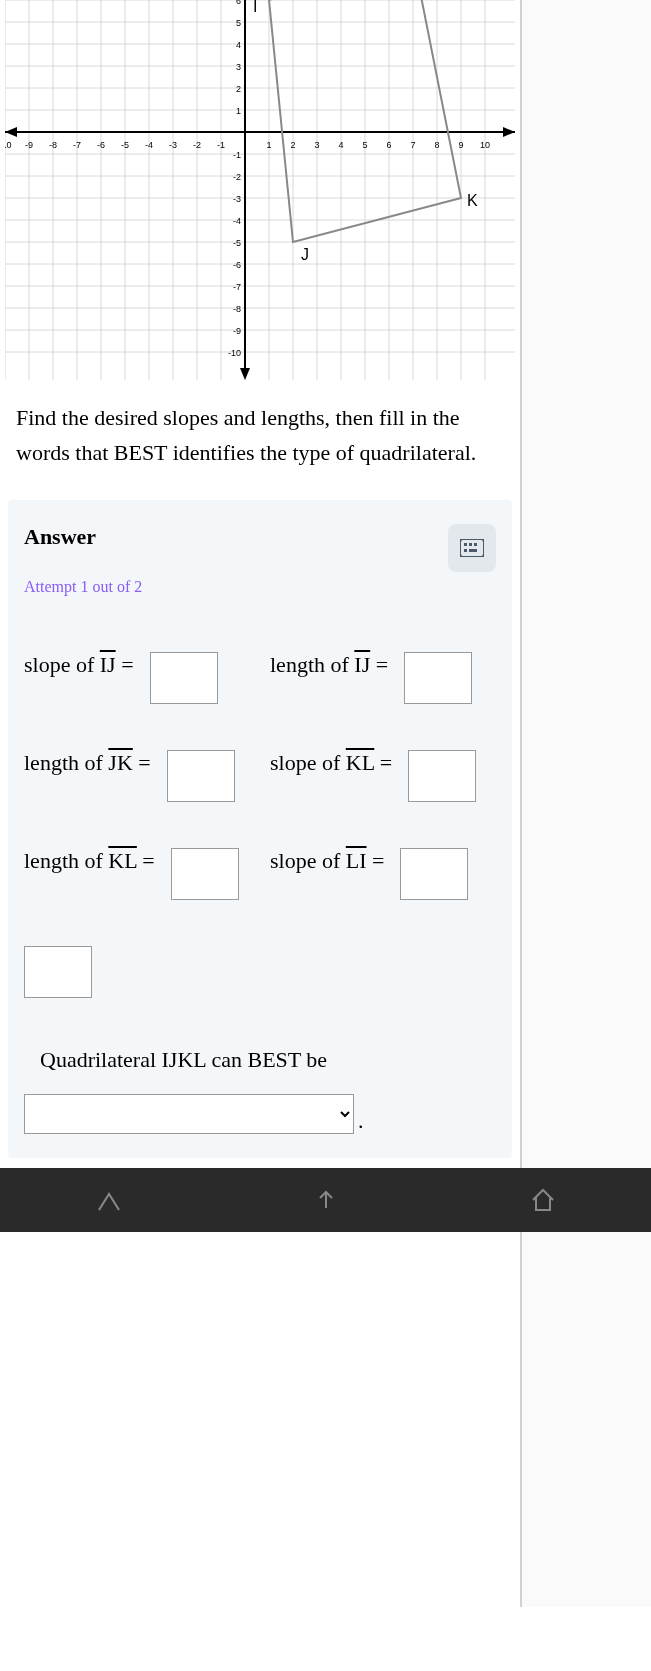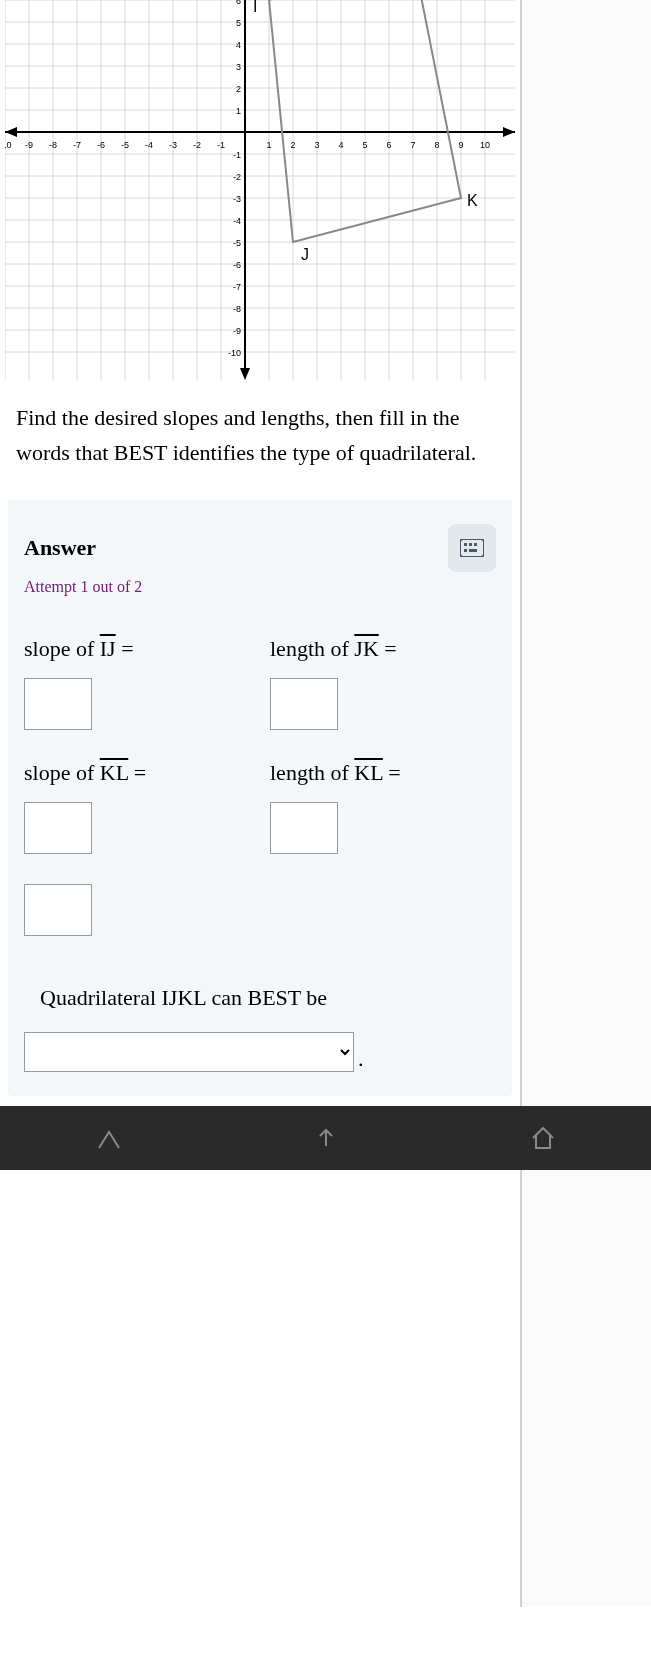--- a/index.html
+++ b/index.html
@@ -2,26 +2,26 @@
 <html><head>
 <meta charset="utf-8">
 <style>
 * { margin: 0; padding: 0; box-sizing: border-box; }
 body { font-family: Georgia, 'Times New Roman', serif; background: #fff; width: 651px; }
 .main-content { width: 520px; }
 .chart-container { position: relative; width: 510px; height: 380px; margin: 0 auto; }
 .grid { position: absolute; inset: 0; }
 .instruction { font-size: 22px; line-height: 1.6; padding: 20px 32px 30px 16px; color: #000; }
 .answer-section { background: #f4f7fa; margin: 0 8px; padding: 24px 16px; border-radius: 4px; }
-.answer-header { display: flex; justify-content: space-between; align-items: center; margin-bottom: 6px; }
+.answer-header { display: flex; justify-content: space-between; margin-bottom: 6px; }
 .answer-title { font-size: 22px; font-weight: bold; font-family: Georgia, serif; }
 .keyboard-btn { width: 48px; height: 48px; background: #e3e8ed; border-radius: 8px; display: flex; align-items: center; justify-content: center; cursor: pointer; }
-.attempt { color: #701a75; font-size: 16px; margin-bottom: 40px; }
+.attempt { color: #8b5cf6; font-size: 16px; margin-bottom: 40px; }
 .input-grid { display: grid; grid-template-columns: 1fr 1fr; gap: 30px 20px; margin-bottom: 40px; }
-.input-group { display: flex; flex-direction: column; gap: 16px; }
+.input-group { display: flex; gap: 16px; margin-top: 16px; }
 .input-label { font-size: 22px; font-family: Georgia, serif; }
 .overline { text-decoration: overline; }
 .input-box { width: 68px; height: 52px; border: 1px solid #999; background: #fff; font-size: 18px; text-align: center; }
 .final-question { font-size: 22px; line-height: 2; margin-left: 16px; }
 .dropdown { width: 330px; height: 40px; border: 1px solid #999; background: #fff; margin-top: 12px; font-size: 16px; padding: 0 8px; }
 .period { font-size: 22px; display: inline-block; vertical-align: bottom; margin-left: 4px; }
 .bottom-bar { position: relative; width: 651px; height: 64px; background: #2a2a2a; margin-top: 10px; display: flex; justify-content: space-around; align-items: center; }
 .right-panel { position: absolute; top: 0; left: 520px; width: 131px; height: 1607px; border-left: 2px solid #d0d0d0; background: #fafafa; }
 svg text { font-family: Arial, sans-serif; }
 </style>
@@ -151,29 +151,37 @@
     </div>
   </div>
   <div class="attempt">Attempt 1 out of 2</div>
 
   <div class="input-grid">
     <div class="input-group">
       <div class="input-label"><span>slope of </span><span class="overline">IJ</span><span> =</span></div>
       <input class="input-box" type="text" style="">
     </div>
     <div class="input-group">
+      <div class="input-label"><span>length of </span><span class="overline">IJ</span><span> =</span></div>
+      <input class="input-box" type="text" style="">
+    </div>
+    <div class="input-group">
       <div class="input-label"><span>length of </span><span class="overline">JK</span><span> =</span></div>
       <input class="input-box" type="text" style="">
     </div>
     <div class="input-group">
       <div class="input-label"><span>slope of </span><span class="overline">KL</span><span> =</span></div>
       <input class="input-box" type="text" style="">
     </div>
     <div class="input-group">
       <div class="input-label"><span>length of </span><span class="overline">KL</span><span> =</span></div>
+      <input class="input-box" type="text" style="">
+    </div>
+    <div class="input-group">
+      <div class="input-label"><span>slope of </span><span class="overline">LI</span><span> =</span></div>
       <input class="input-box" type="text" style="">
     </div>
     <div class="input-group">
       <input class="input-box" type="text" style="">
     </div>
   </div>
 
   <div class="final-question">
     <div>Quadrilateral IJKL can BEST be</div>
   </div>

